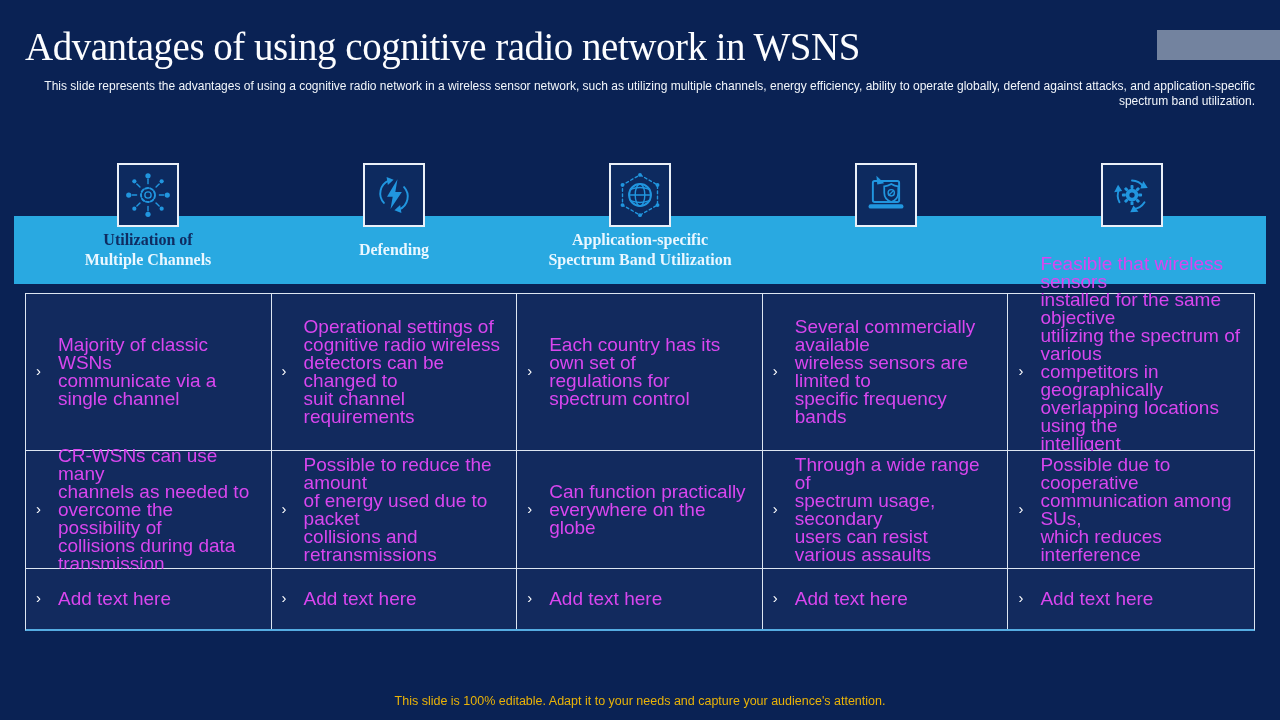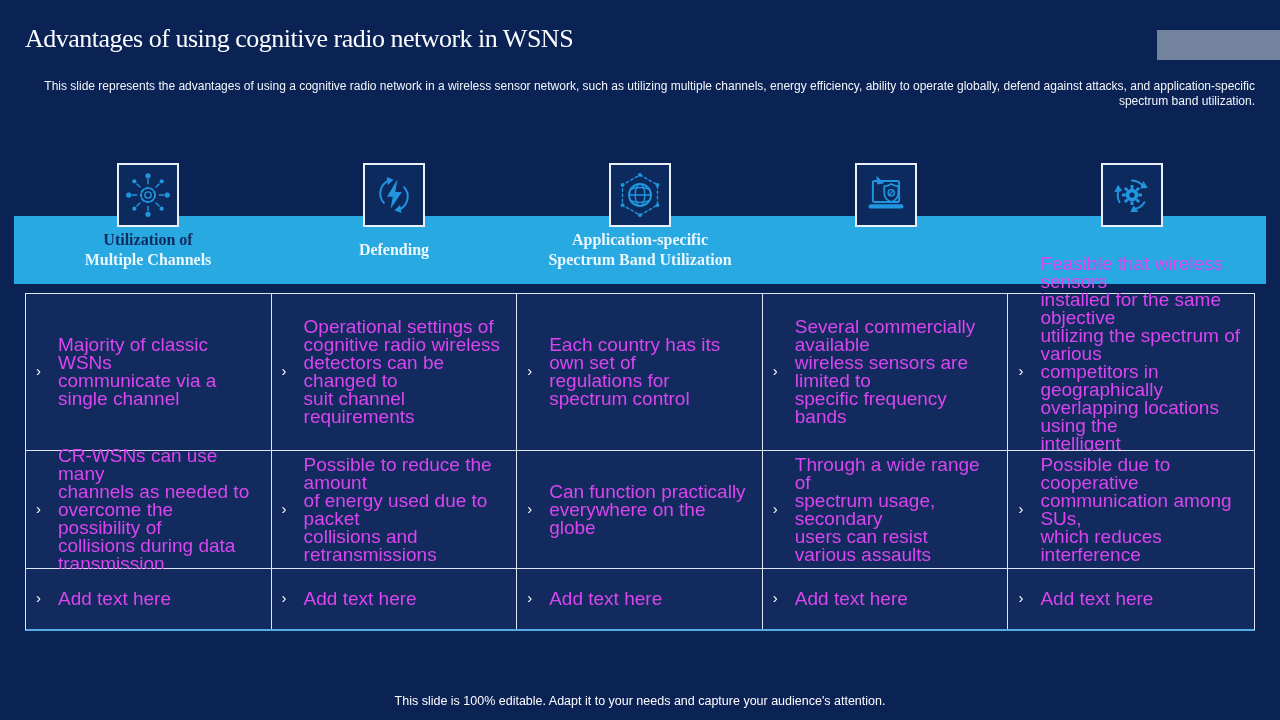--- a/index.html
+++ b/index.html
@@ -5,21 +5,21 @@
   * { margin:0; padding:0; box-sizing:border-box; }
   html,body { background:#06193f; }
   .slide {
     position:relative; width:1280px; height:720px;
     background:#0A2254; overflow:hidden;
     font-family:"Liberation Sans", sans-serif; color:#FFFFFF;
   }
   .title {
     position:absolute; left:25px; top:24px; width:1120px;
     font-family:"Liberation Serif", serif; font-weight:400;
-    font-size:26px; letter-spacing:-0.5px; color:#FCFDFF; white-space:nowrap;
+    font-size:39px; letter-spacing:-0.5px; color:#FCFDFF; white-space:nowrap;
   }
   .decor-block {
     position:absolute; left:1157px; top:30px; width:123px; height:30px;
     background:#73839F;
   }
   .subtitle {
     position:absolute; left:25px; top:79px; width:1230px;
     font-size:12px; line-height:15px; color:#F2F6FB; white-space:pre-line;text-align:right;
   }
   .band {
@@ -59,21 +59,21 @@
   .cell.last-row { border-bottom:none; }
   .bullet {
     flex:0 0 22px; color:#FFFFFF; font-size:15px; line-height:18px;
     align-self:center; transform:translateY(-1px);
   }
   .cell .txt {
     font-size:19px; line-height:18px; color:#d946ef; white-space:pre-line;
   }
   .footer {
     position:absolute; left:0; bottom:12px; width:100%; text-align:center;
-    font-size:12.5px; color:#ffffff;
+    font-size:12.5px; color:#eab308;
   }
   .g { stroke:#2196DF; fill:none; stroke-width:2.2; stroke-linecap:round; }
   .gf { fill:#2196DF; stroke:none; }
   .gt { stroke:#2196DF; fill:none; stroke-width:1.6; stroke-linecap:round; }
 </style>
 </head>
 <body>
 
 <div class="slide">
 

